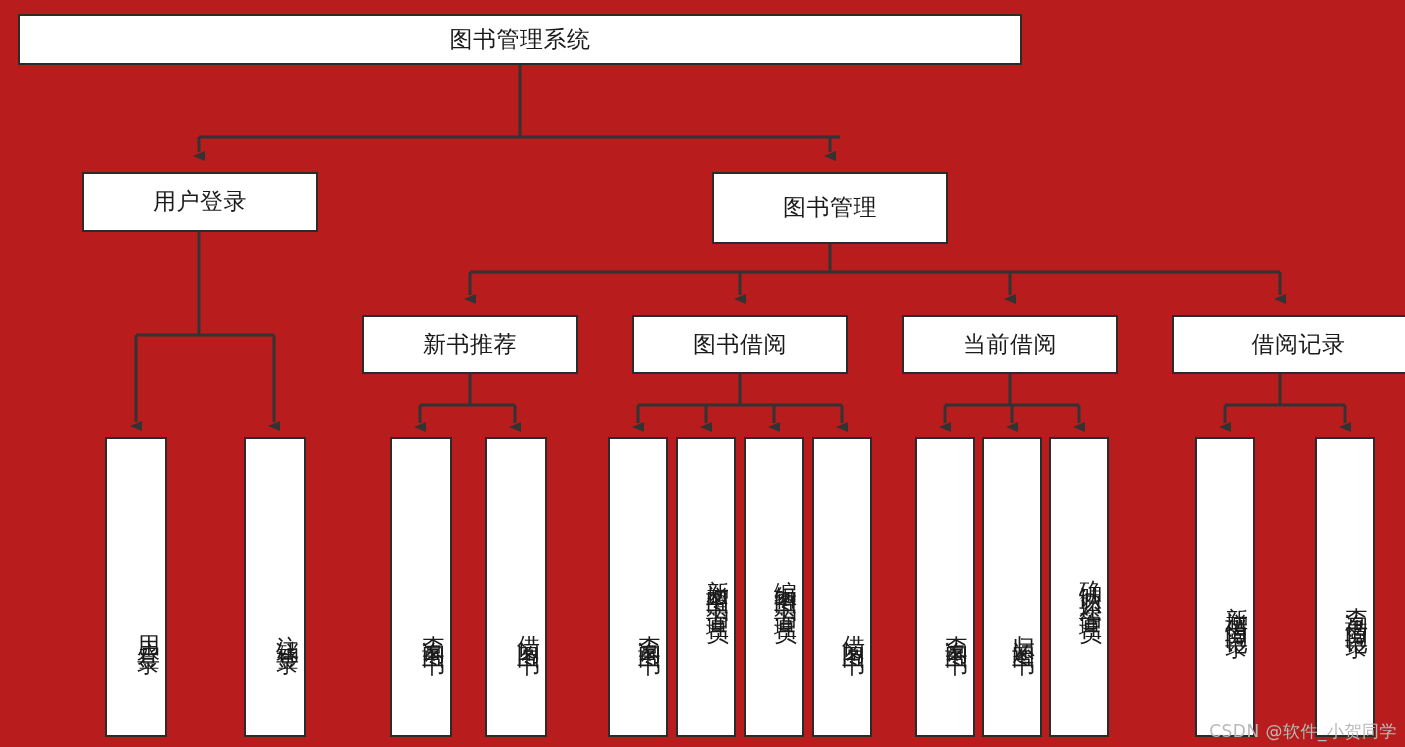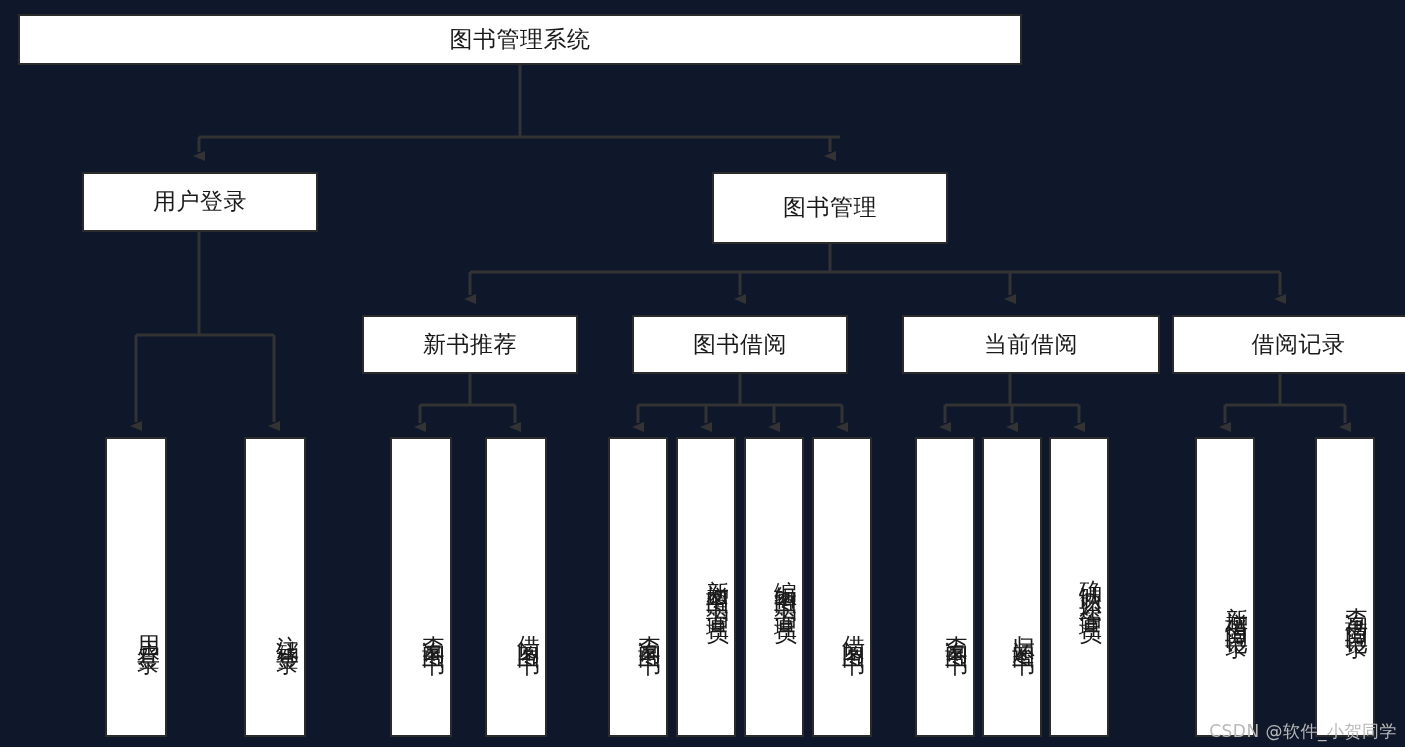--- a/index.html
+++ b/index.html
@@ -7,21 +7,21 @@
     padding: 0;
     background: #ffffff;
   }
   body {
     font-family: "DejaVu Sans", "Liberation Sans", sans-serif;
   }
   #canvas {
     position: relative;
     width: 1405px;
     height: 747px;
-    background: #0f172a;
+    background: #b91c1c;
     overflow: hidden;
   }
   #edges {
     position: absolute;
     left: 0;
     top: 0;
     width: 1405px;
     height: 747px;
   }
   .node {
@@ -132,21 +132,21 @@
   <div class="node horiz" style="left:712px; top:172px; width:236px; height:72px;">
     <span class="lbl">图书管理</span>
   </div>
 
   <div class="node horiz" style="left:362px; top:315px; width:216px; height:59px;">
     <span class="lbl">新书推荐</span>
   </div>
   <div class="node horiz" style="left:632px; top:315px; width:216px; height:59px;">
     <span class="lbl">图书借阅</span>
   </div>
-  <div class="node horiz" style="left:902px; top:315px; width:258px; height:59px;">
+  <div class="node horiz" style="left:902px; top:315px; width:216px; height:59px;">
     <span class="lbl">当前借阅</span>
   </div>
   <div class="node horiz" style="left:1172px; top:315px; width:253px; height:59px;">
     <span class="lbl">借阅记录</span>
   </div>
 
   <div class="node vert" style="left:105px; top:437px; width:62px; height:300px; padding-top:84px;">
     <span class="lbl">用户登录</span>
   </div>
   <div class="node vert" style="left:244px; top:437px; width:62px; height:300px; padding-top:84px;">

